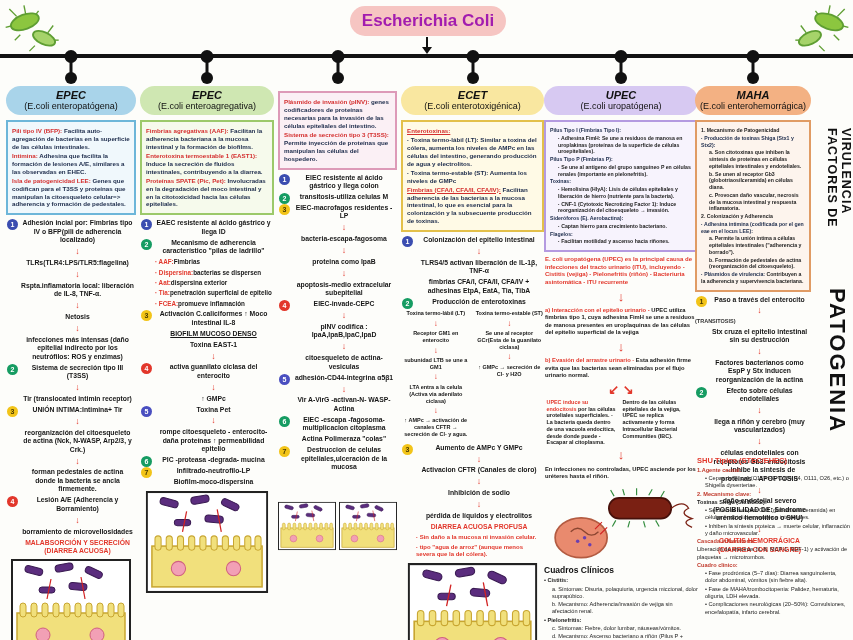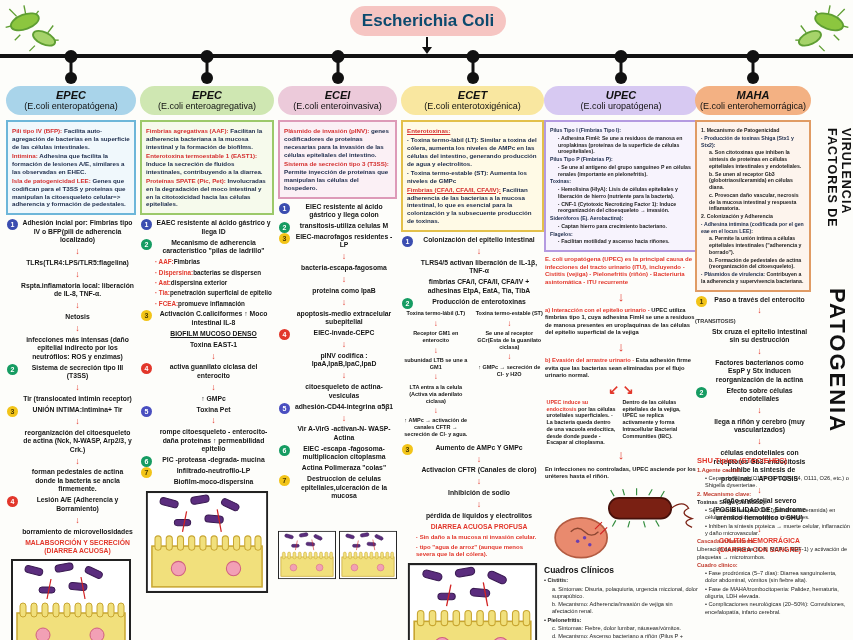--- a/index.html
+++ b/index.html
@@ -1,20 +1,20 @@
 <!DOCTYPE html>
 <html><head>
 <meta charset="utf-8">
 <style>
   html,body{margin:0;padding:0;background:#e8e8e8;}
   .canvas{position:relative;width:853px;height:640px;background:#fdfdfa;overflow:hidden;
           font-family:"Liberation Sans",sans-serif;color:#161616;}
   
   .title-pill{position:absolute;left:350px;top:6px;width:156px;height:30px;border-radius:16px;
-              background:#f6c5c2;text-align:center;line-height:30px;font-size:17px;font-weight:800;color:#0c4a6e;}
+              background:#f6c5c2;text-align:center;line-height:30px;font-size:17px;font-weight:800;color:#a21caf;}
   .title-arrow{position:absolute;left:426px;top:37px;width:2px;height:12px;background:#111;}
   .title-arrow::after{content:"";position:absolute;left:-4px;top:10px;border:5px solid transparent;border-top:7px solid #111;}
   .topline{position:absolute;left:0;right:0;top:54px;height:4px;background:#131313;}
   .doodle{position:absolute;top:2px;}
   .doodle.right{transform:scaleX(-1);}
   
   .vlabel{position:absolute;writing-mode:vertical-lr;font-weight:800;color:#111;}
   #vl1{right:1px;top:128px;height:155px;font-size:12.5px;line-height:1.1;letter-spacing:1px;}
   #vl2{right:3px;top:288px;height:200px;font-size:22px;letter-spacing:2px;}
   
@@ -235,24 +235,20 @@
     <svg class="fig" height="102" viewBox="0 0 120 100">
         <use href="#gutfig"></use>
       </svg>
   </div>
 
   <div class="col" style="left:278px;width:119px">
     <div class="stem">
         <i class="dot d1"></i>
         <i class="dot d2"></i>
       </div>
-    <div class="hdr" style="background: rgb(236, 202, 218);">
-      <div class="habbr">ECEI</div>
-      <div class="hname">(E.coli enteroinvasiva)</div>
-    </div>
     <div class="fbox" style="border-color: rgb(221, 154, 184); background: rgb(251, 240, 245);">
 
     <div class="fl"><span class="fk">Plásmido de invasión (pINV):</span><span class="ftxt"> genes codificadores de proteínas necesarias para la invasión de las células epiteliales del intestino.</span></div>
         <div class="fl"><span class="fk">Sistema de secreción tipo 3 (T3SS):</span><span class="ftxt"> Permite inyección de proteínas que manipulan las células del hospedero.</span></div>
       </div>
     <div class="flow">
 
     <div class="fi"><span class="badge" style="background: rgb(59, 77, 176);">1</span><span class="ftxt">EIEC resistente al ácido gástrico y llega colon</span></div>
         <div class="fi"><span class="badge" style="background: rgb(22, 156, 98);">2</span><span class="ftxt">transitosis-utiliza celulas M</span></div>
         <div class="fi yb"><span class="badge" style="background: rgb(242, 196, 25);">3</span><span class="ftxt">EIEC-macrofagos residentes -LP</span></div>

